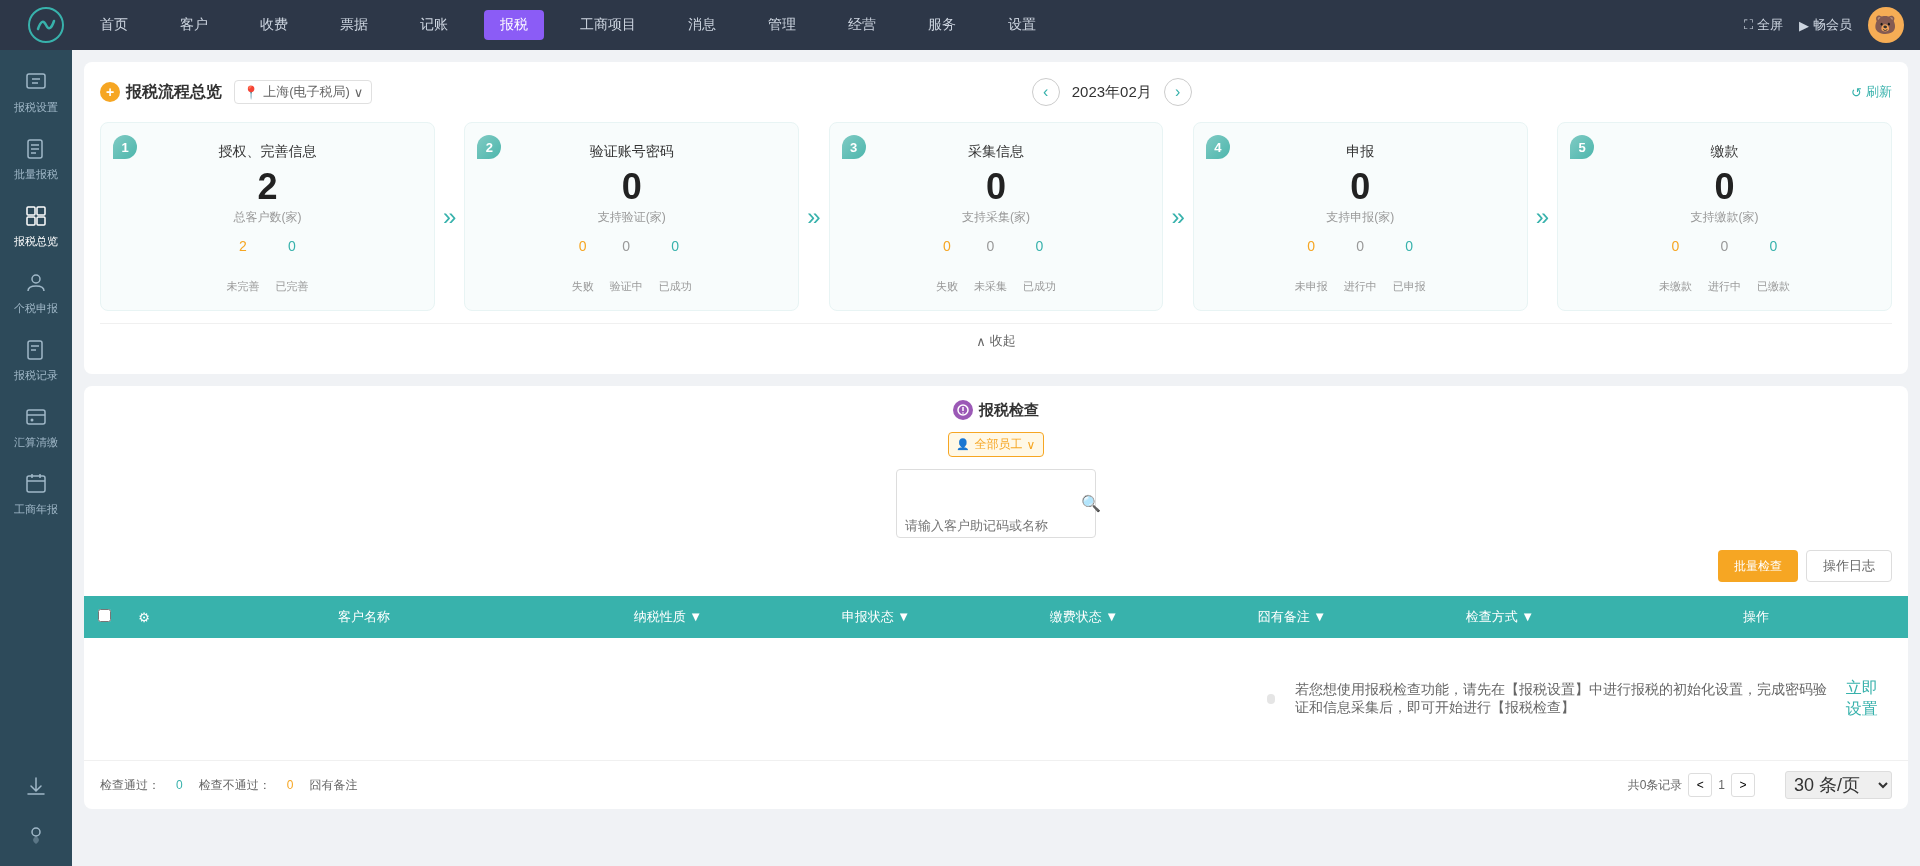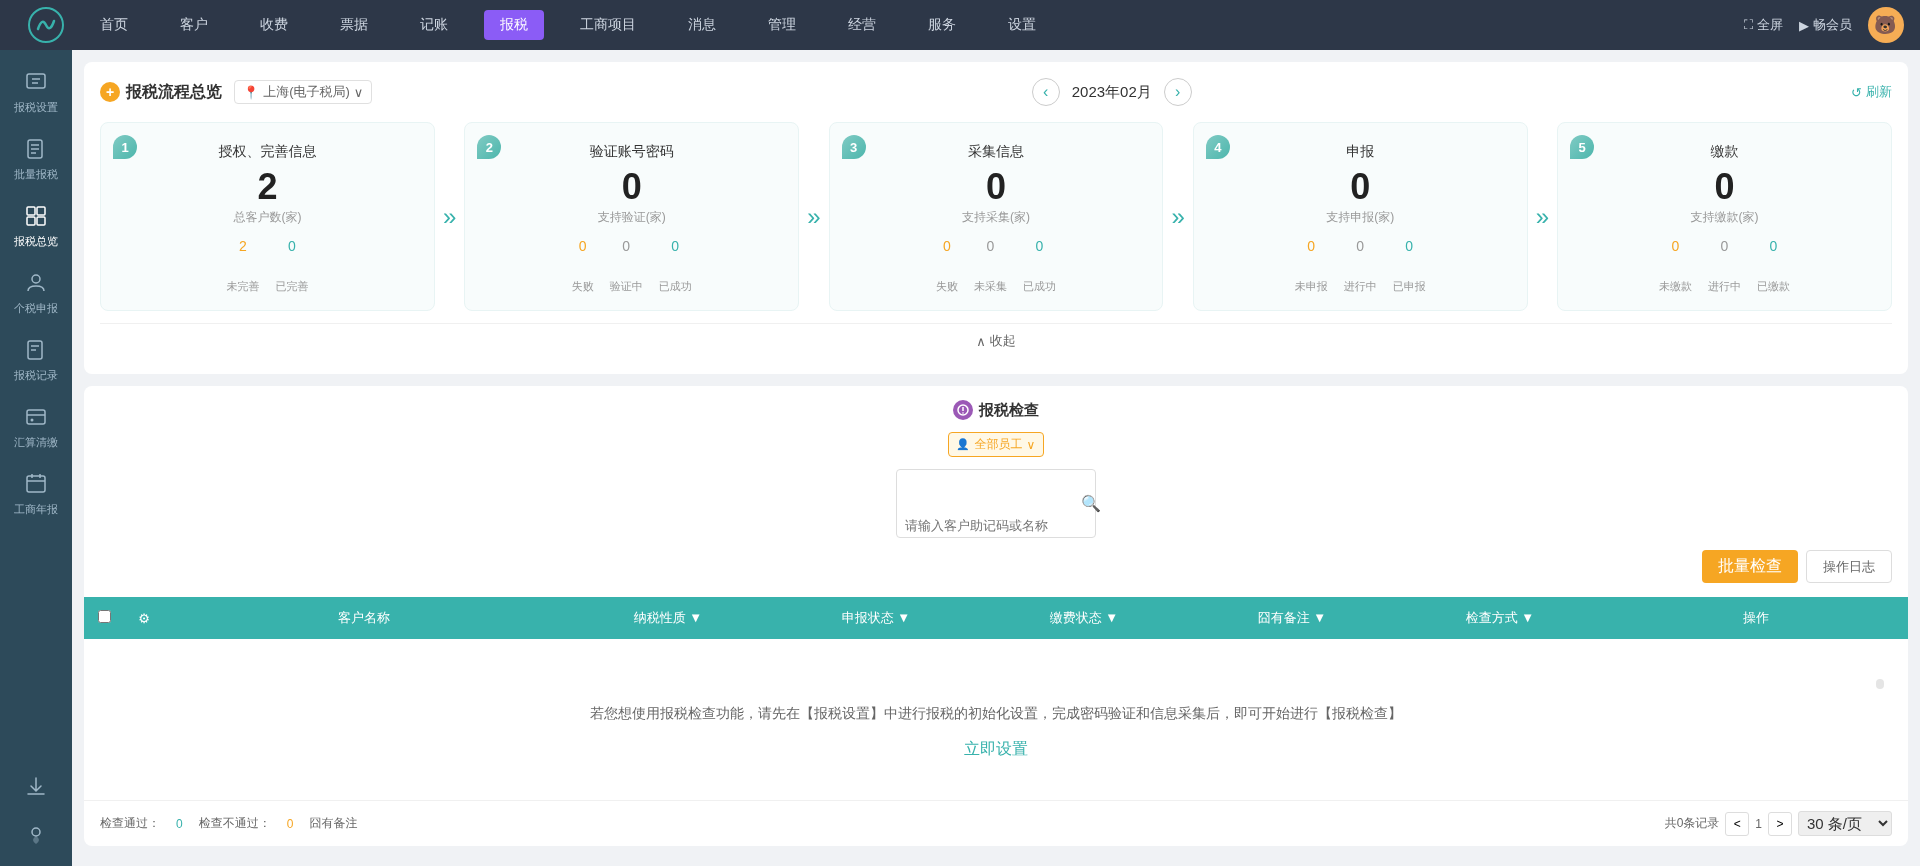--- a/index.html
+++ b/index.html
@@ -350,21 +350,21 @@
       margin-left: auto;
       display: flex;
       gap: 8px;
     }
     .btn-orange {
       background: #f6a623;
       color: #fff;
       border: none;
       border-radius: 4px;
       padding: 6px 16px;
-      font-size: 16px;
+      font-size: 12px;
       cursor: pointer;
     }
     .btn-outline {
       background: #fff;
       color: #666;
       border: 1px solid #ddd;
       border-radius: 4px;
       padding: 6px 16px;
       font-size: 13px;
       cursor: pointer;
@@ -391,21 +391,21 @@
     .table-header-cell.gear-col { flex: 0 0 40px; }
     .table-header-cell.name-col { flex: 2; }
     .table-header-cell.ops-col { flex: 1.5; }
 
     
     .table-body {
       min-height: 120px;
       display: flex;
       align-items: center;
       justify-content: center;
-      flex-direction: column;
+      flex-direction: row;
       gap: 16px;
       padding: 40px 20px;
       color: #666;
       font-size: 14px;
     }
     .setup-link {
       color: #38b2ac;
       cursor: pointer;
       text-decoration: none;
       font-size: 16px;
@@ -444,22 +444,23 @@
       display: flex;
       align-items: center;
       justify-content: center;
       cursor: pointer;
       font-size: 12px;
     }
     .page-select {
       border: 1px solid #ddd;
       border-radius: 3px;
       padding: 2px 4px;
-      font-size: 15px;
+      font-size: 18px;
       color: #333;
+      margin-left: 24px;
     }
 
     
     .content-area::-webkit-scrollbar { width: 6px; }
     .content-area::-webkit-scrollbar-track { background: #f0f0f0; }
     .content-area::-webkit-scrollbar-thumb { background: #ccc; border-radius: 3px; }
   </style>
 </head>
 <body>
 

